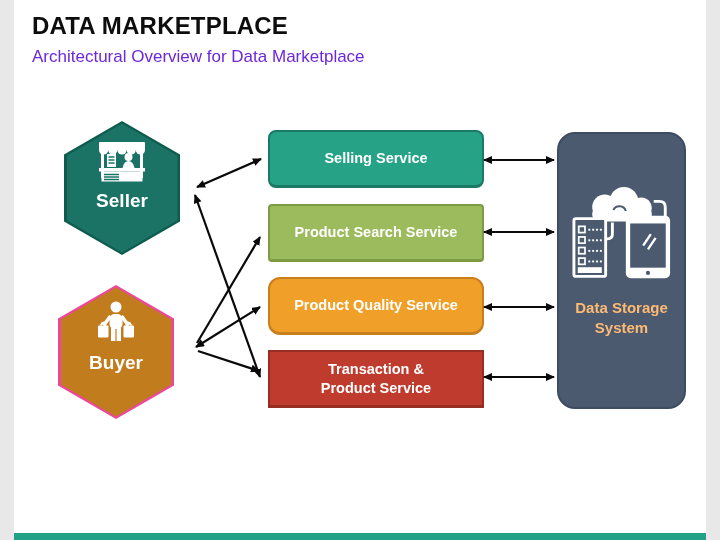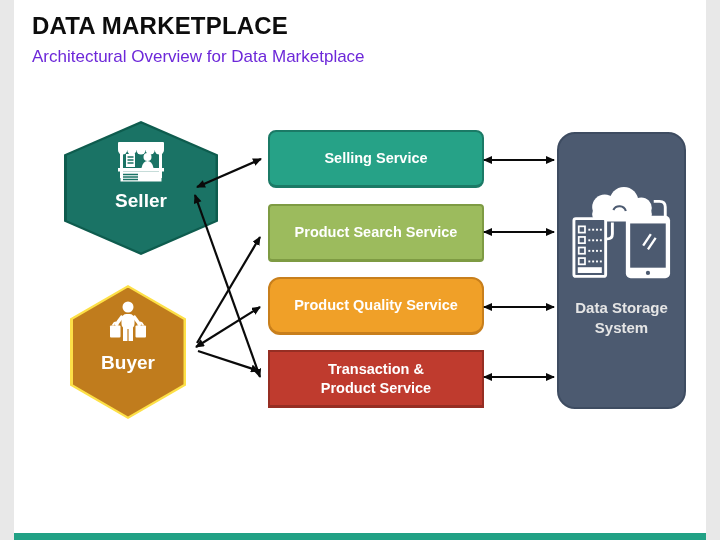--- a/index.html
+++ b/index.html
@@ -9,43 +9,43 @@
   }
   .title { position:absolute; left:18px; top:12px; font-size:24px; font-weight:700; color:#0d0d0d; letter-spacing:.2px; }
   .subtitle { position:absolute; left:18px; top:47px; font-size:17px; color:#6d28d9; }
 
   
   .hex-outer { position:absolute; width:116px; height:134px;
     clip-path:polygon(50% 0,100% 25%,100% 75%,50% 100%,0 75%,0 25%); }
   .hex-inner { position:absolute; inset:2.5px;
     clip-path:polygon(50% 0,100% 25%,100% 75%,50% 100%,0 75%,0 25%);
     display:flex; flex-direction:column; align-items:center; }
-  .seller-outer { left:50px; top:121px; background:#0e5c4e;padding-left:38px; }
+  .seller-outer { left:50px; top:121px; background:#0e5c4e; }
   .seller-inner { background:#1A7365; }
-  .buyer-outer  { left:56px; top:285px; background:#fde047; }
+  .buyer-outer  { left:44px; top:285px; background:#ec4899; }
   .buyer-inner  { background:#C07C1D; }
   .hex-label { color:#fff; font-weight:700; font-size:19px; margin-top:3px; }
   .seller-icon-svg { margin-top:17px; }
   .buyer-icon-svg  { margin-top:13px; }
 
   
   .service { position:absolute; left:254px; width:216px; height:58px; box-sizing:border-box;
     display:flex; flex-direction:column; align-items:center; justify-content:center;
     color:#fff; font-weight:700; font-size:14.5px; line-height:19px; text-align:center; }
   .svc-selling     { top:130px; background:#26A287; border:2px solid #1B7A66; border-bottom-width:3px; border-radius:8px; }
   .svc-search      { top:204px; background:#9CBB5D; border:2px solid #7E9B43; border-bottom-width:3px; border-radius:4px; }
   .svc-quality     { top:277px; background:#F0A028; border:2px solid #C87F1C; border-bottom-width:3px; border-radius:12px; }
   .svc-transaction { top:350px; background:#BF3B2E; border:2px solid #962E23; border-bottom-width:3px; border-radius:0; }
 
   
   .storage { position:absolute; left:543px; top:132px; width:129px; height:277px; box-sizing:border-box;
     background:#4C5A70; border:2px solid #3E4C61; border-radius:18px;
     display:flex; flex-direction:column; align-items:center; }
   .storage-icon-svg { margin-top:50px; }
-  .storage-label { margin-top:12px; color:#e5e5e5; font-weight:700; font-size:15px; line-height:20px; text-align:center; }
+  .storage-label { margin-top:12px; color:#fdba74; font-weight:700; font-size:15px; line-height:20px; text-align:center; }
 
   .arrow-layer { position:absolute; left:0; top:0; width:720px; height:540px; pointer-events:none; }
   .footer-bar { position:absolute; left:0; top:533px; width:720px; height:7px; background:#21A185; }
   .brand-mark { position:absolute; left:697px; top:5px; width:23px; height:13px; background:#21A185; border-radius:2px; }
 </style>
 </head>
 <body>
 
 <div class="slide">
 

